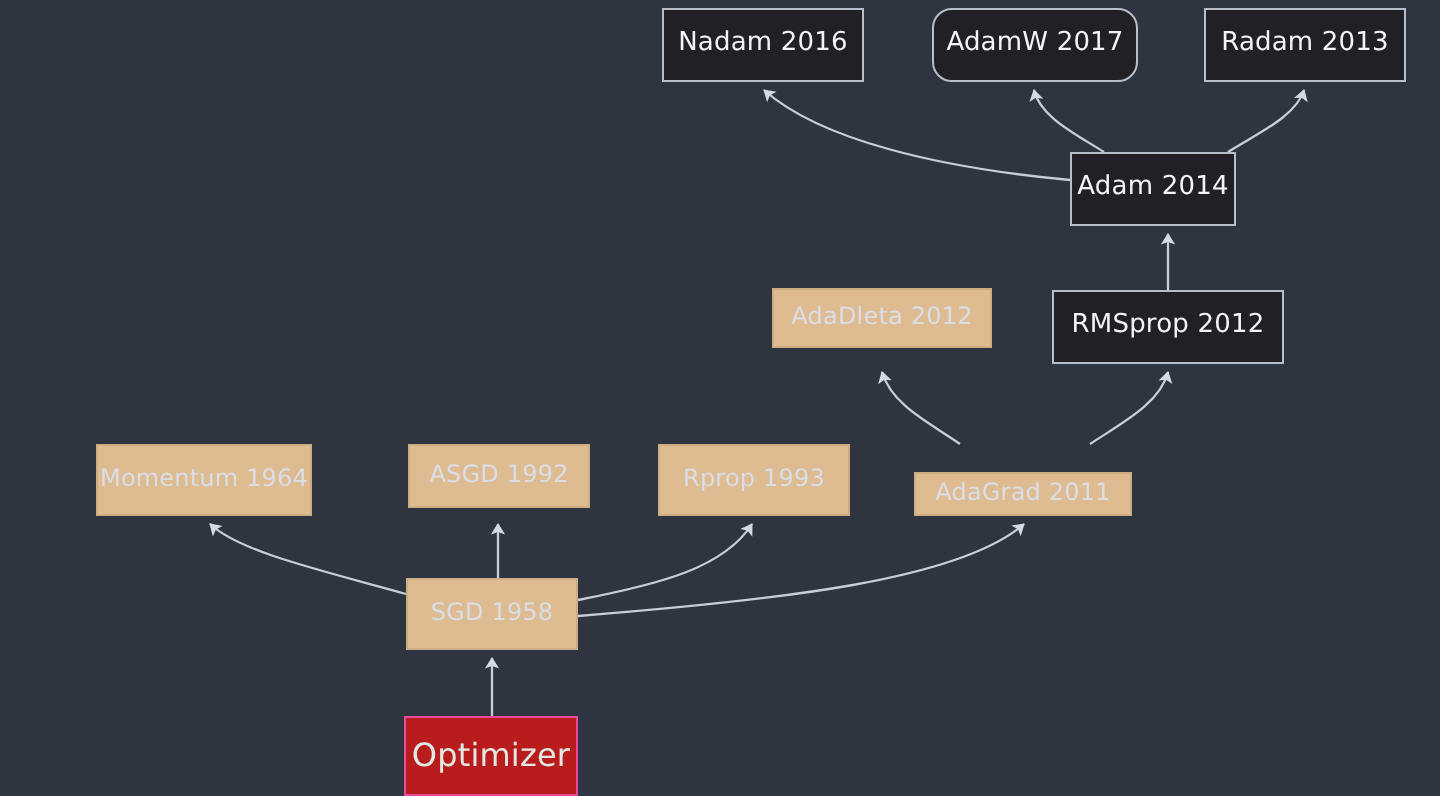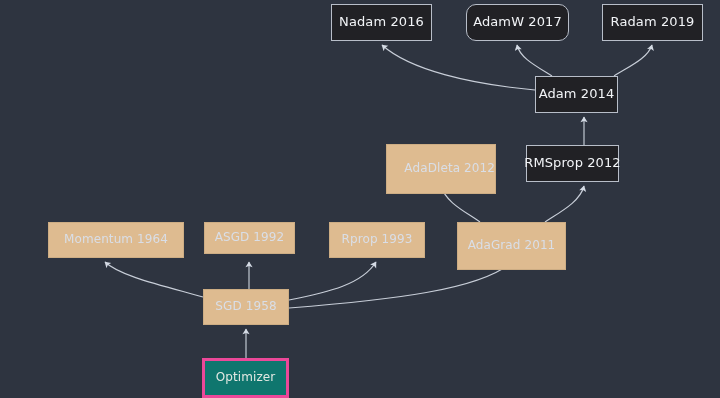--- a/index.html
+++ b/index.html
@@ -44,24 +44,24 @@
     color: #f2f4f7;
     font-size: 13px;
   }
   .node-tan {
     background: #debb90;
     border: 1px solid #cdad84;
     color: #d9dee7;
     font-size: 12px;
   }
   .node-green {
-    background: #0f766e;
-    border: 3px solid #ec4899;
+    background: #b91c1c;
+    border: 1px solid #ec4899;
     color: #e2e8e2;
-    font-size: 12px;
+    font-size: 16px;
   }
   .node-label {
     display: block;
     pointer-events: none;
   }
 </style>
 </head>
 <body>
 
 <div id="canvas">
@@ -88,41 +88,41 @@
   </svg>
 
   <div id="node-group">
       <div class="node node-dark" style="left: 331px; top: 4px; width: 101px; height: 37px;">
         <span class="node-label">Nadam 2016</span>
       </div>
       <div class="node node-dark" style="left: 466px; top: 4px; width: 103px; height: 37px; border-radius: 10px;">
         <span class="node-label">AdamW 2017</span>
       </div>
       <div class="node node-dark" style="left: 602px; top: 4px; width: 101px; height: 37px;">
-        <span class="node-label">Radam 2019</span>
+        <span class="node-label">Radam 2013</span>
       </div>
       <div class="node node-dark" style="left: 535px; top: 76px; width: 83px; height: 37px;">
         <span class="node-label">Adam 2014</span>
       </div>
-      <div class="node node-dark" style="left: 526px; top: 145px; width: 93px; height: 37px;">
+      <div class="node node-dark" style="left: 526px; top: 145px; width: 116px; height: 37px;">
         <span class="node-label">RMSprop 2012</span>
       </div>
-      <div class="node node-tan" style="left: 386px; top: 144px; width: 110px; height: 50px; justify-content: flex-end;">
+      <div class="node node-tan" style="left: 386px; top: 144px; width: 110px; height: 30px;">
         <span class="node-label">AdaDleta 2012</span>
       </div>
-      <div class="node node-tan" style="left: 48px; top: 222px; width: 136px; height: 36px;">
+      <div class="node node-tan" style="left: 48px; top: 222px; width: 108px; height: 36px;">
         <span class="node-label">Momentum 1964</span>
       </div>
       <div class="node node-tan" style="left: 204px; top: 222px; width: 91px; height: 32px;">
         <span class="node-label">ASGD 1992</span>
       </div>
       <div class="node node-tan" style="left: 329px; top: 222px; width: 96px; height: 36px;">
         <span class="node-label">Rprop 1993</span>
       </div>
-      <div class="node node-tan" style="left: 457px; top: 222px; width: 109px; height: 48px;">
+      <div class="node node-tan" style="left: 457px; top: 236px; width: 109px; height: 22px;">
         <span class="node-label">AdaGrad 2011</span>
       </div>
       <div class="node node-tan" style="left: 203px; top: 289px; width: 86px; height: 36px;">
         <span class="node-label">SGD 1958</span>
       </div>
       <div class="node node-green" style="left: 202px; top: 358px; width: 87px; height: 40px;">
         <span class="node-label">Optimizer</span>
       </div>
     </div>
 

